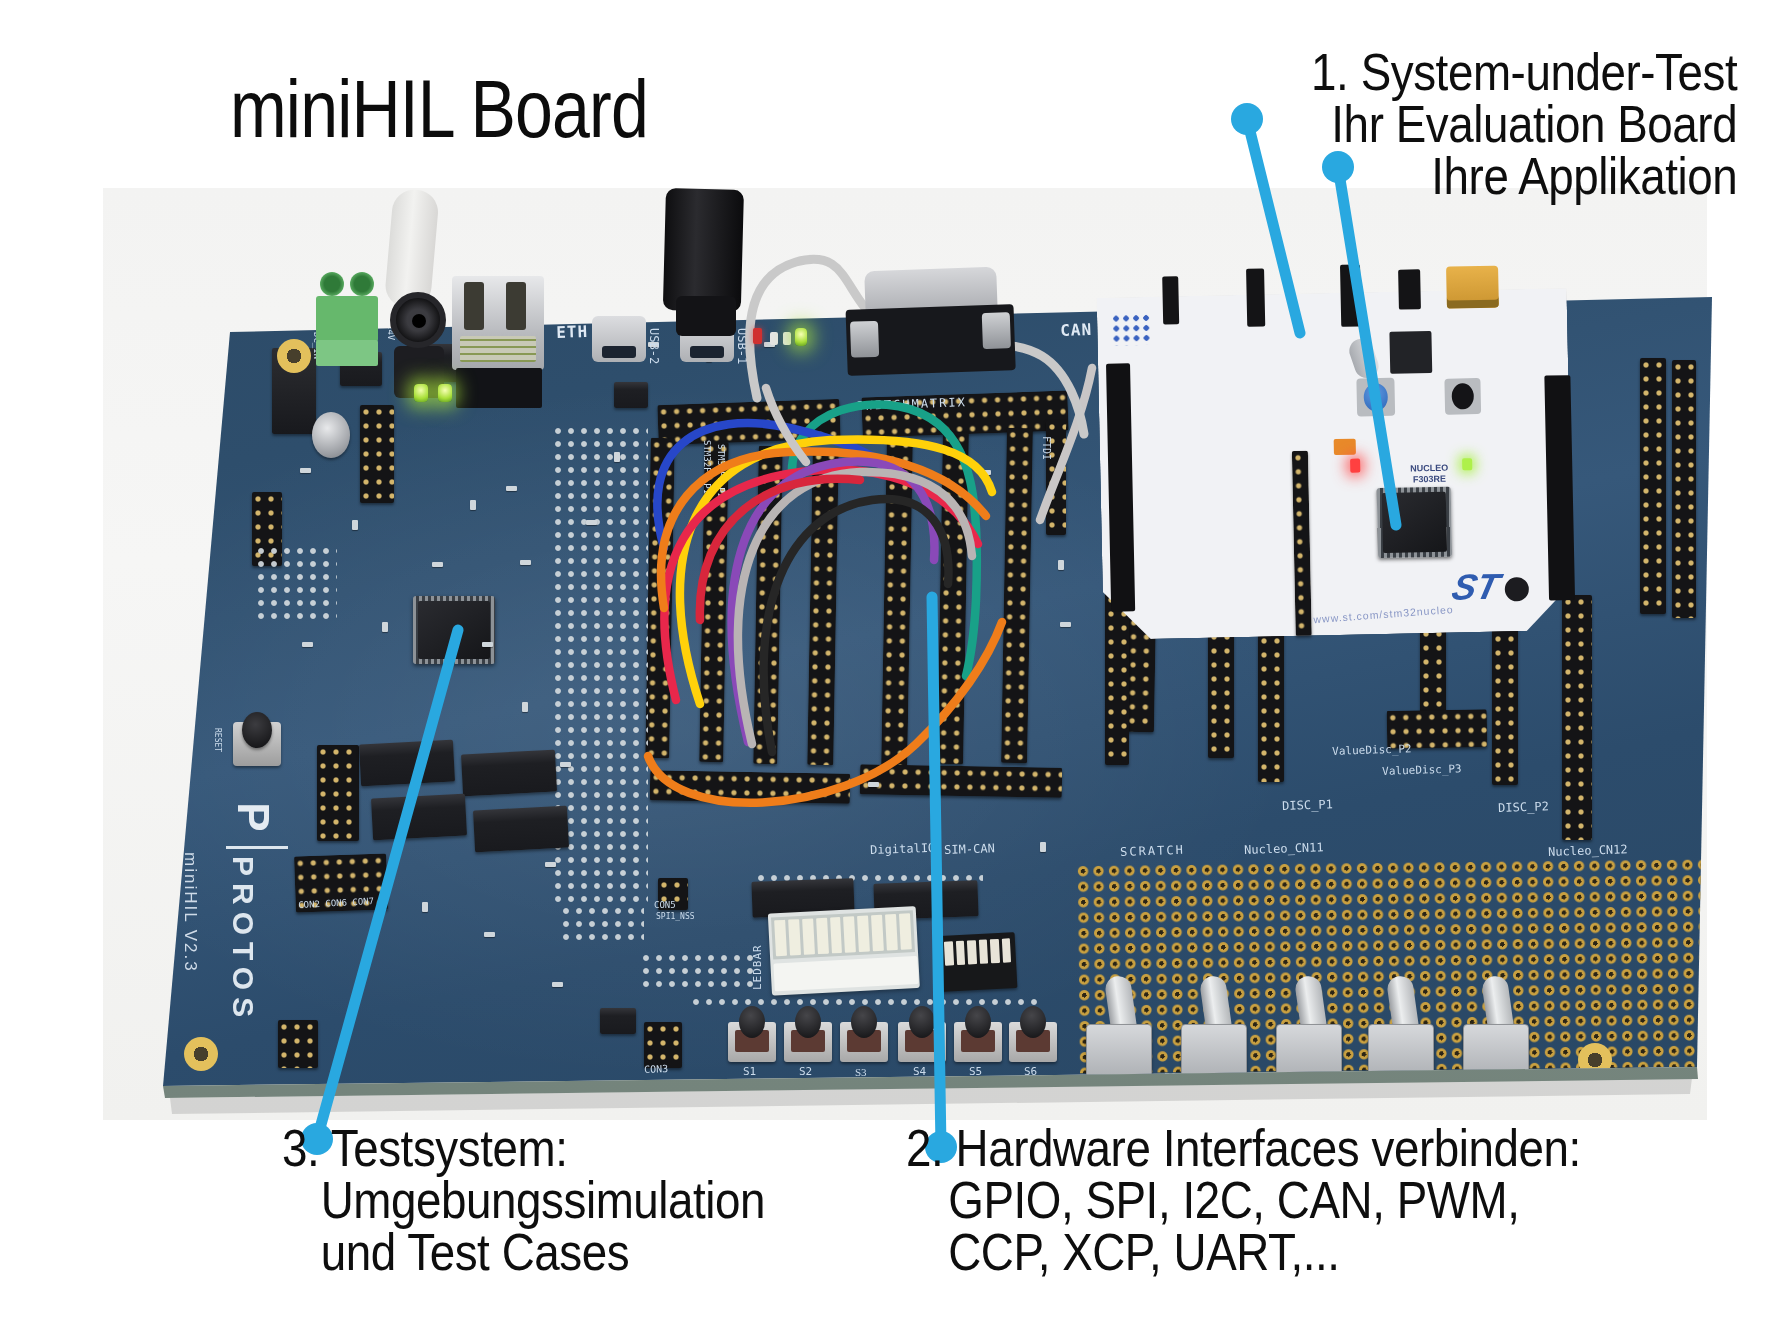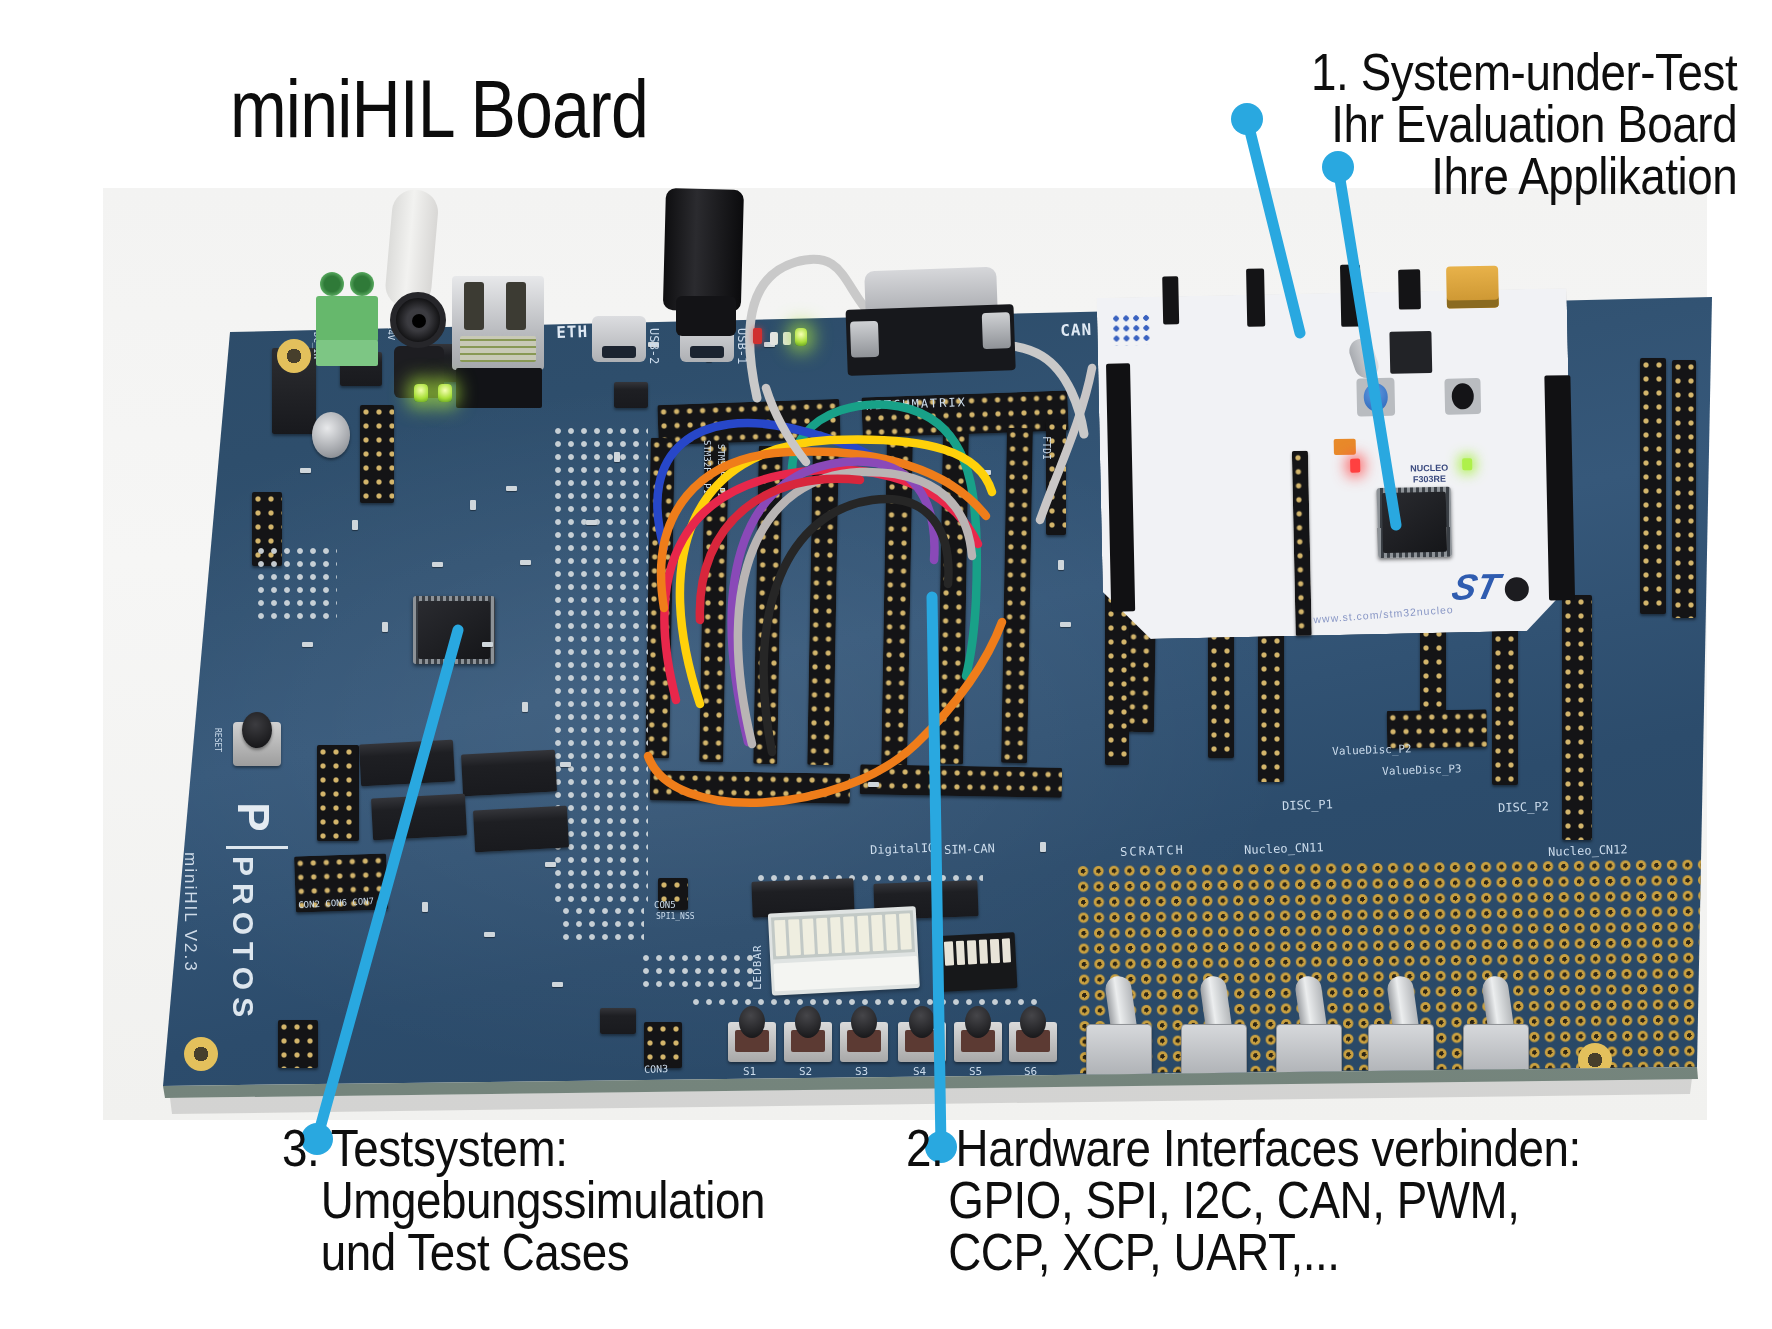--- a/index.html
+++ b/index.html
@@ -218,21 +218,21 @@
       <div style="position: absolute; left: 735px; top: 1030px; width: 34px; height: 22px; background: rgb(92, 58, 51); border-radius: 2px;"></div>
       <div style="position: absolute; left: 739px; top: 1006px; width: 26px; height: 32px; border-radius: 50%; background: radial-gradient(circle at 45% 30%, rgb(70, 70, 74), rgb(16, 16, 18));"></div>
       <div class="sk" style="left: 743px; top: 1066px; font-size: 11px;">S1</div>
       <div style="position: absolute; left: 784px; top: 1022px; width: 48px; height: 40px; background: linear-gradient(rgb(218, 218, 218), rgb(168, 168, 168)); border-radius: 3px; box-shadow: rgba(0, 0, 0, 0.4) 0px 2px 3px;"></div>
       <div style="position: absolute; left: 791px; top: 1030px; width: 34px; height: 22px; background: rgb(92, 58, 51); border-radius: 2px;"></div>
       <div style="position: absolute; left: 795px; top: 1006px; width: 26px; height: 32px; border-radius: 50%; background: radial-gradient(circle at 45% 30%, rgb(70, 70, 74), rgb(16, 16, 18));"></div>
       <div class="sk" style="left: 799px; top: 1066px; font-size: 11px;">S2</div>
       <div style="position: absolute; left: 840px; top: 1022px; width: 48px; height: 40px; background: linear-gradient(rgb(218, 218, 218), rgb(168, 168, 168)); border-radius: 3px; box-shadow: rgba(0, 0, 0, 0.4) 0px 2px 3px;"></div>
       <div style="position: absolute; left: 847px; top: 1030px; width: 34px; height: 22px; background: rgb(92, 58, 51); border-radius: 2px;"></div>
       <div style="position: absolute; left: 851px; top: 1006px; width: 26px; height: 32px; border-radius: 50%; background: radial-gradient(circle at 45% 30%, rgb(70, 70, 74), rgb(16, 16, 18));"></div>
-      <div class="sk" style="left: 855px; top: 1066px; font-size: 11px;">S3</div>
+      <div class="sk" style="left: 855px; top: 1066px; font-size: 11px; font-family: Liberation Serif, serif;">S3</div>
       <div style="position: absolute; left: 898px; top: 1022px; width: 48px; height: 40px; background: linear-gradient(rgb(218, 218, 218), rgb(168, 168, 168)); border-radius: 3px; box-shadow: rgba(0, 0, 0, 0.4) 0px 2px 3px;"></div>
       <div style="position: absolute; left: 905px; top: 1030px; width: 34px; height: 22px; background: rgb(92, 58, 51); border-radius: 2px;"></div>
       <div style="position: absolute; left: 909px; top: 1006px; width: 26px; height: 32px; border-radius: 50%; background: radial-gradient(circle at 45% 30%, rgb(70, 70, 74), rgb(16, 16, 18));"></div>
       <div class="sk" style="left: 913px; top: 1066px; font-size: 11px;">S4</div>
       <div style="position: absolute; left: 954px; top: 1022px; width: 48px; height: 40px; background: linear-gradient(rgb(218, 218, 218), rgb(168, 168, 168)); border-radius: 3px; box-shadow: rgba(0, 0, 0, 0.4) 0px 2px 3px;"></div>
       <div style="position: absolute; left: 961px; top: 1030px; width: 34px; height: 22px; background: rgb(92, 58, 51); border-radius: 2px;"></div>
       <div style="position: absolute; left: 965px; top: 1006px; width: 26px; height: 32px; border-radius: 50%; background: radial-gradient(circle at 45% 30%, rgb(70, 70, 74), rgb(16, 16, 18));"></div>
       <div class="sk" style="left: 969px; top: 1066px; font-size: 11px;">S5</div>
       <div style="position: absolute; left: 1009px; top: 1022px; width: 48px; height: 40px; background: linear-gradient(rgb(218, 218, 218), rgb(168, 168, 168)); border-radius: 3px; box-shadow: rgba(0, 0, 0, 0.4) 0px 2px 3px;"></div>
       <div style="position: absolute; left: 1016px; top: 1030px; width: 34px; height: 22px; background: rgb(92, 58, 51); border-radius: 2px;"></div>

